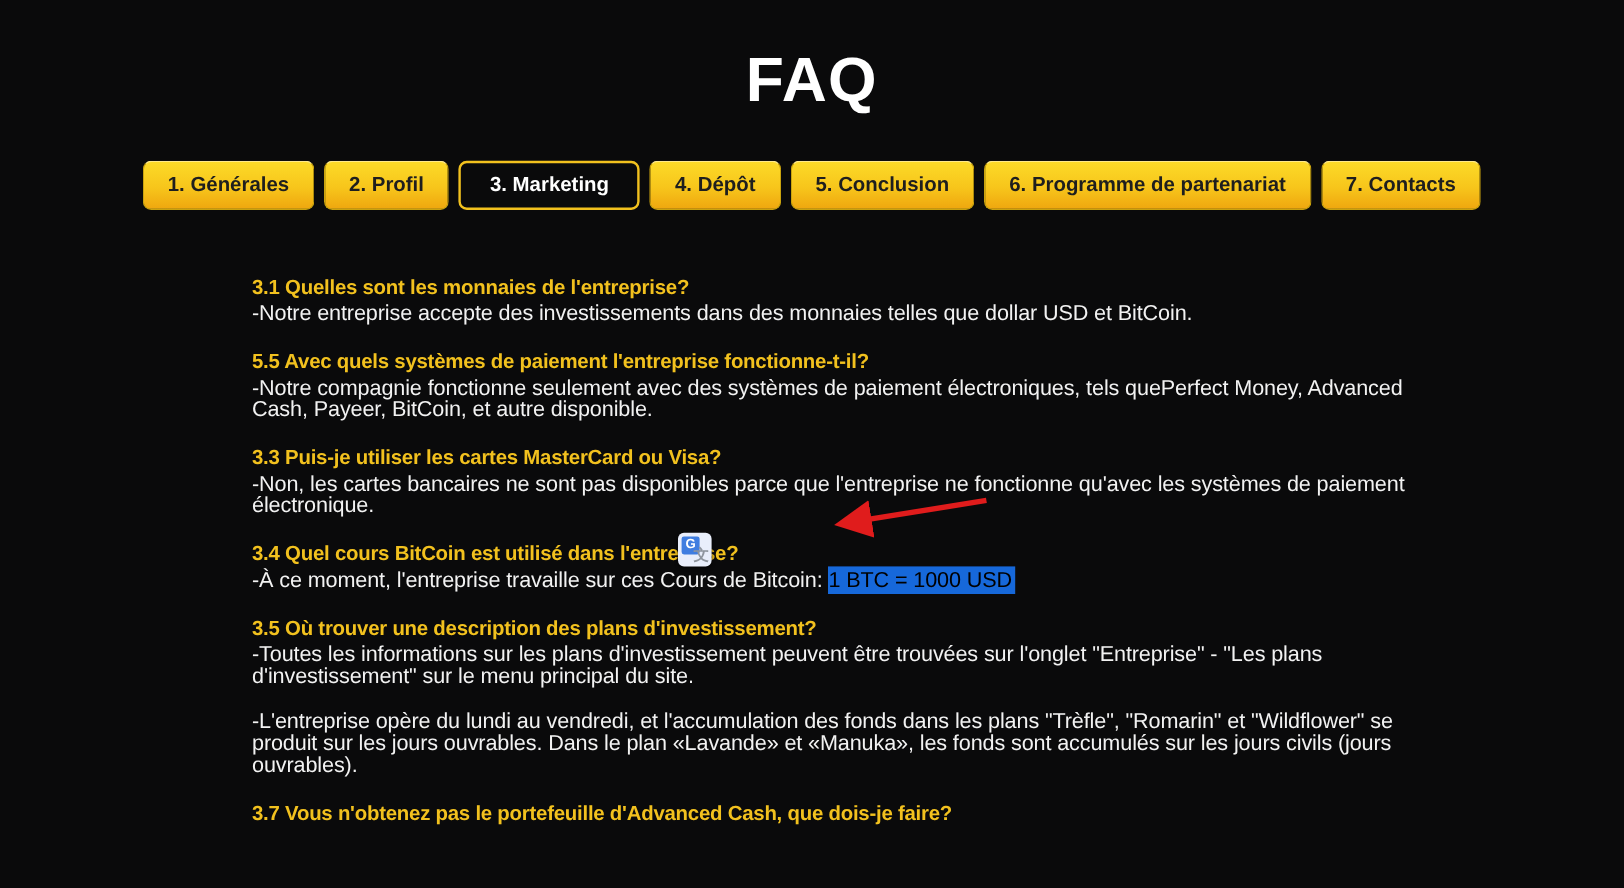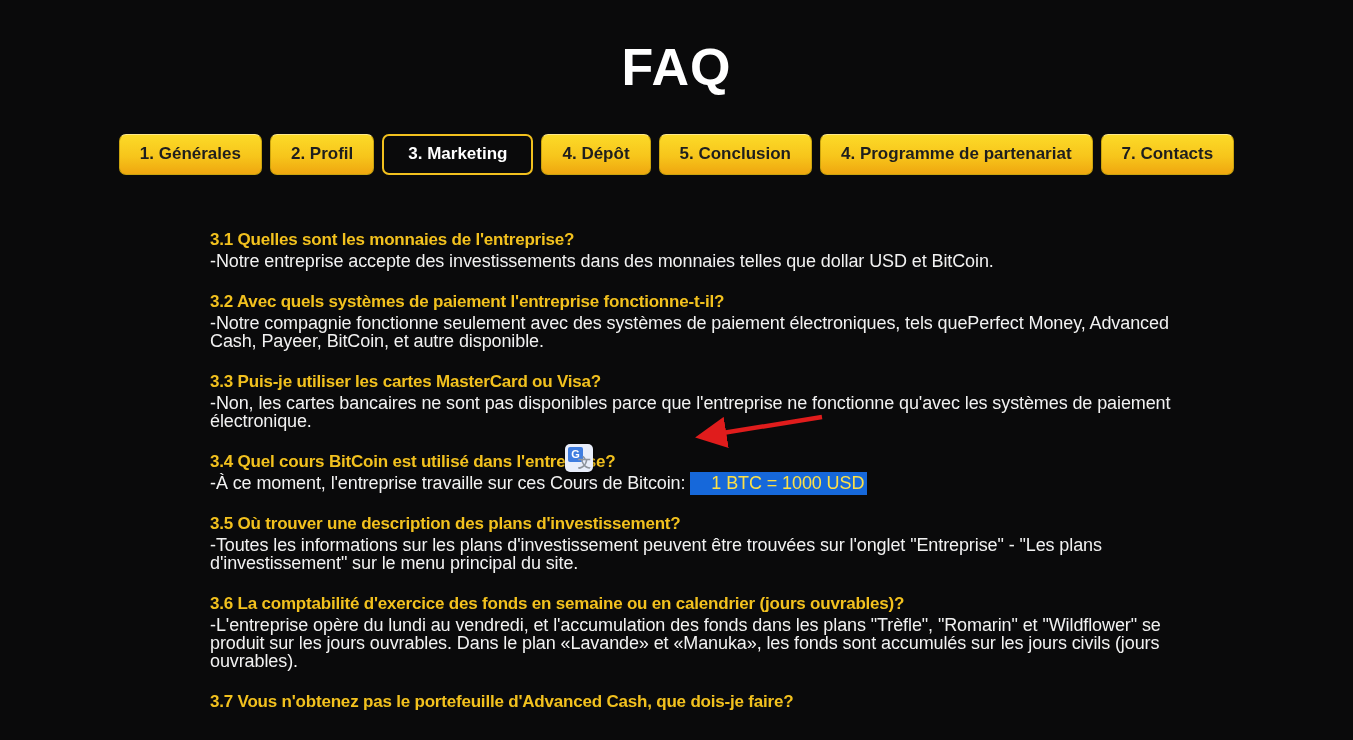--- a/index.html
+++ b/index.html
@@ -61,22 +61,22 @@
     letter-spacing: -0.2px;
   }
   .faq-a {
     color: #f2f2f2;
     font-size: 18px;
     line-height: 18px;
     letter-spacing: -0.1px;
   }
   .selection {
     background: var(--selection);
-    color: #fde047;
-    padding: 1px 3px 2px 21px;
+    color: #000000;
+    padding: 1px 3px 2px 0;
   }
 
   
   .arrow-overlay {
     position: absolute;
     left: 680px;
     top: 407px;
     pointer-events: none;
   }
   .arrow-overlay line { stroke: var(--arrow); }
@@ -120,47 +120,46 @@
 <div class="page">
 
   <h1 class="page-title">FAQ</h1>
 
   <div class="tabs">
       <button class="tab">1. Générales</button>
       <button class="tab">2. Profil</button>
       <button class="tab active">3. Marketing</button>
       <button class="tab">4. Dépôt</button>
       <button class="tab">5. Conclusion</button>
-      <button class="tab">4. Programme de partenariat</button>
+      <button class="tab">6. Programme de partenariat</button>
       <button class="tab">7. Contacts</button>
     </div>
 
   <div class="content">
       <section class="faq-item">
         <h2 class="faq-q">3.1 Quelles sont les monnaies de l'entreprise?</h2>
         <p class="faq-a">-Notre entreprise accepte des investissements dans des monnaies telles que dollar USD et BitCoin.</p>
       </section>
       <section class="faq-item">
-        <h2 class="faq-q">3.2 Avec quels systèmes de paiement l'entreprise fonctionne-t-il?</h2>
+        <h2 class="faq-q">5.5 Avec quels systèmes de paiement l'entreprise fonctionne-t-il?</h2>
         <p class="faq-a">-Notre compagnie fonctionne seulement avec des systèmes de paiement électroniques, tels quePerfect Money, Advanced Cash, Payeer, BitCoin, et autre disponible.</p>
       </section>
       <section class="faq-item">
         <h2 class="faq-q">3.3 Puis-je utiliser les cartes MasterCard ou Visa?</h2>
         <p class="faq-a">-Non, les cartes bancaires ne sont pas disponibles parce que l'entreprise ne fonctionne qu'avec les systèmes de paiement électronique.</p>
       </section>
       <section class="faq-item">
         <h2 class="faq-q">3.4 Quel cours BitCoin est utilisé dans l'entreprise?</h2>
         <p class="faq-a">-À ce moment, l'entreprise travaille sur ces Cours de Bitcoin: <span class="selection">1 BTC = 1000 USD</span></p>
       </section>
       <section class="faq-item">
         <h2 class="faq-q">3.5 Où trouver une description des plans d'investissement?</h2>
         <p class="faq-a">-Toutes les informations sur les plans d'investissement peuvent être trouvées sur l'onglet "Entreprise" - "Les plans d'investissement" sur le menu principal du site.</p>
       </section>
       <section class="faq-item">
-        <h2 class="faq-q">3.6 La comptabilité d'exercice des fonds en semaine ou en calendrier (jours ouvrables)?</h2>
         <p class="faq-a">-L'entreprise opère du lundi au vendredi, et l'accumulation des fonds dans les plans "Trèfle", "Romarin" et "Wildflower" se produit sur les jours ouvrables. Dans le plan «Lavande» et «Manuka», les fonds sont accumulés sur les jours civils (jours ouvrables).</p>
       </section>
       <section class="faq-item">
         <h2 class="faq-q">3.7 Vous n'obtenez pas le portefeuille d'Advanced Cash, que dois-je faire?</h2>
       </section>
     </div>
 
   <svg class="arrow-overlay" width="160" height="42" viewBox="0 0 160 42">
     <defs>
       <marker id="ah" markerWidth="7" markerHeight="7" refX="5" refY="3.5" orient="auto">

